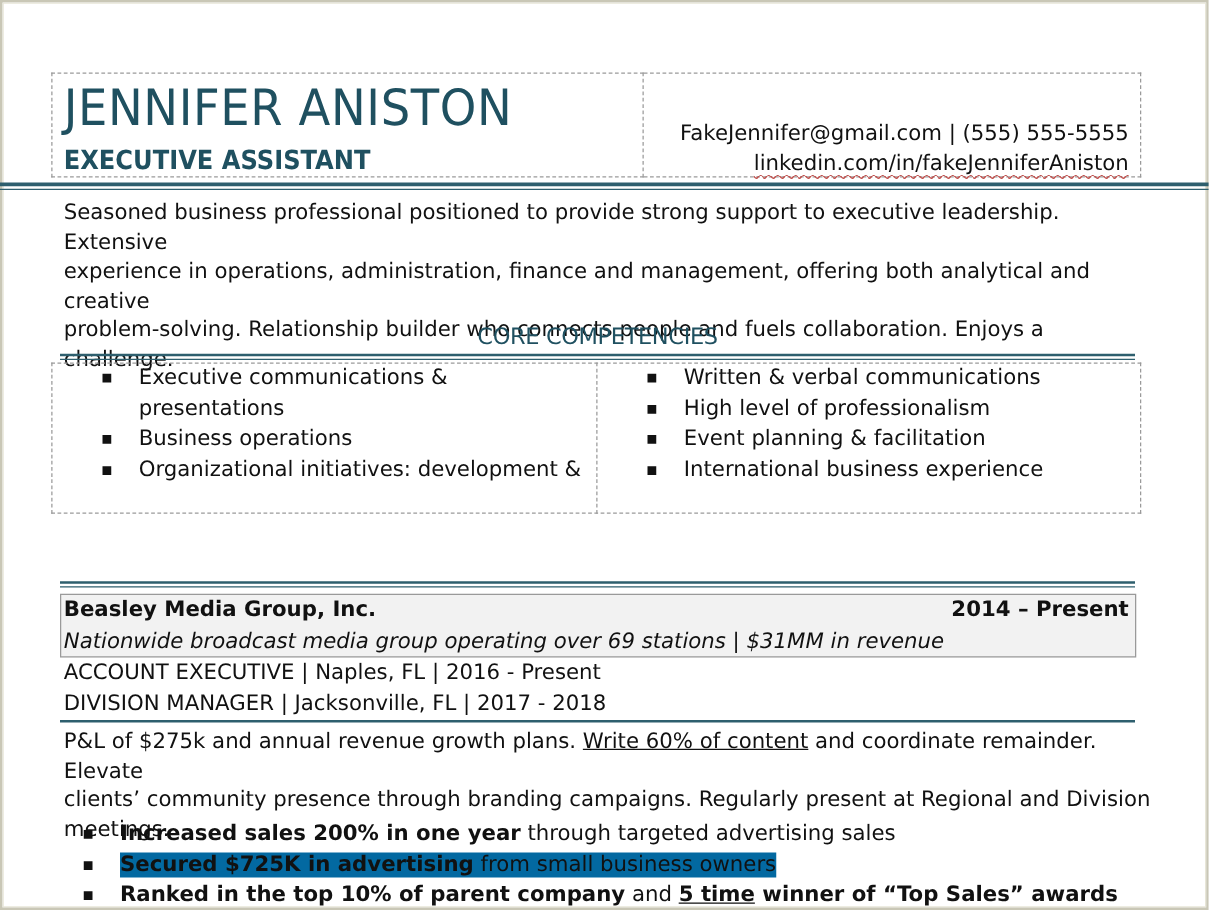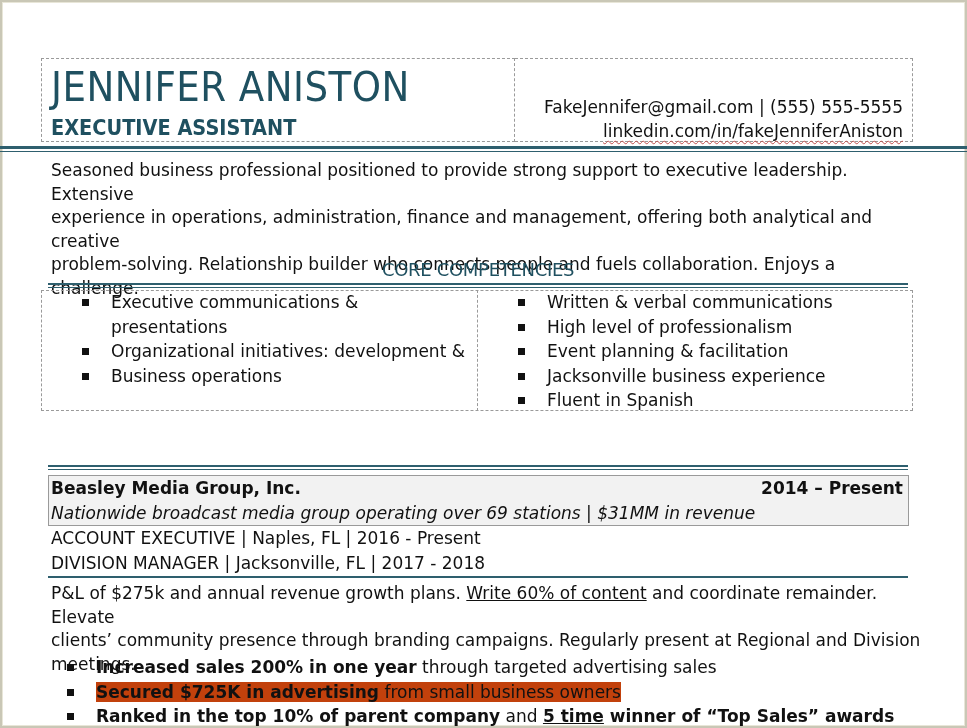--- a/index.html
+++ b/index.html
@@ -71,21 +71,21 @@
   }
   .company { left:51px; top:478px; font-size:17px; font-weight:bold; font-family:"DejaVu Sans", sans-serif; }
   .dates { right:64px; top:478px; font-size:17px; font-weight:bold; font-family:"DejaVu Sans", sans-serif; }
   .company-desc { left:51px; top:503px; font-size:17px; font-style:italic; font-family:"DejaVu Sans", sans-serif; }
   .role { left:51px; font-size:17px; font-family:"DejaVu Sans", sans-serif; white-space:nowrap; }
   .role1 { top:528px; }
   .role2 { top:553px; }
   .job-rule { left:48px; top:576px; width:860px; height:2px; background:#2e5f6e; }
   .job-para { top:582px; }
   .u { text-decoration:underline; }
-  .hl { background:#c2410c; }
+  .hl { background:#0369a1; }
   b { font-weight:bold; }
 </style>
 </head>
 <body>
 
 <div class="frame"></div>
 
 <div class="abs header-left"></div>
 <div class="abs header-right"></div>
 <div class="abs name">JENNIFER ANISTON</div>
@@ -104,30 +104,29 @@
 
 <div class="abs section-heading" style="top:259px;">CORE COMPETENCIES</div>
 <div class="abs sec-rule1" style="top:283px;"></div>
 <div class="abs sec-rule2" style="top:287px;"></div>
 
 <div class="abs comp-box"></div>
 <div class="abs comp-divider"></div>
 
 <ul class="bullets" style="left:82px; top:290px; width:390px;">
   <li><span class="sq"></span><span>Executive communications &amp; presentations</span></li>
+  <li><span class="sq"></span><span>Business operations</span></li>
   <li><span class="sq"></span><span>Organizational initiatives: development &amp;</span></li>
-  <li><span class="sq"></span><span>Business operations</span></li>
 </ul>
 
 <ul class="bullets" style="left:518px; top:290px; width:390px;">
   <li><span class="sq"></span><span>Written &amp; verbal communications</span></li>
   <li><span class="sq"></span><span>High level of professionalism</span></li>
   <li><span class="sq"></span><span>Event planning &amp; facilitation</span></li>
-  <li><span class="sq"></span><span>Jacksonville business experience</span></li>
-  <li><span class="sq"></span><span>Fluent in Spanish</span></li>
+  <li><span class="sq"></span><span>International business experience</span></li>
 </ul>
 
 <div class="abs section-heading" style="top:441px;margin-top:44px;">EXPERIENCE</div>
 <div class="abs sec-rule1" style="top:465px;"></div>
 <div class="abs sec-rule2" style="top:469px;"></div>
 
 <div class="abs job-box"></div>
 <div class="abs company">Beasley Media Group, Inc.</div>
 <div class="abs dates">2014 – Present</div>
 <div class="abs company-desc">Nationwide broadcast media group operating over 69 stations | $31MM in revenue</div>

